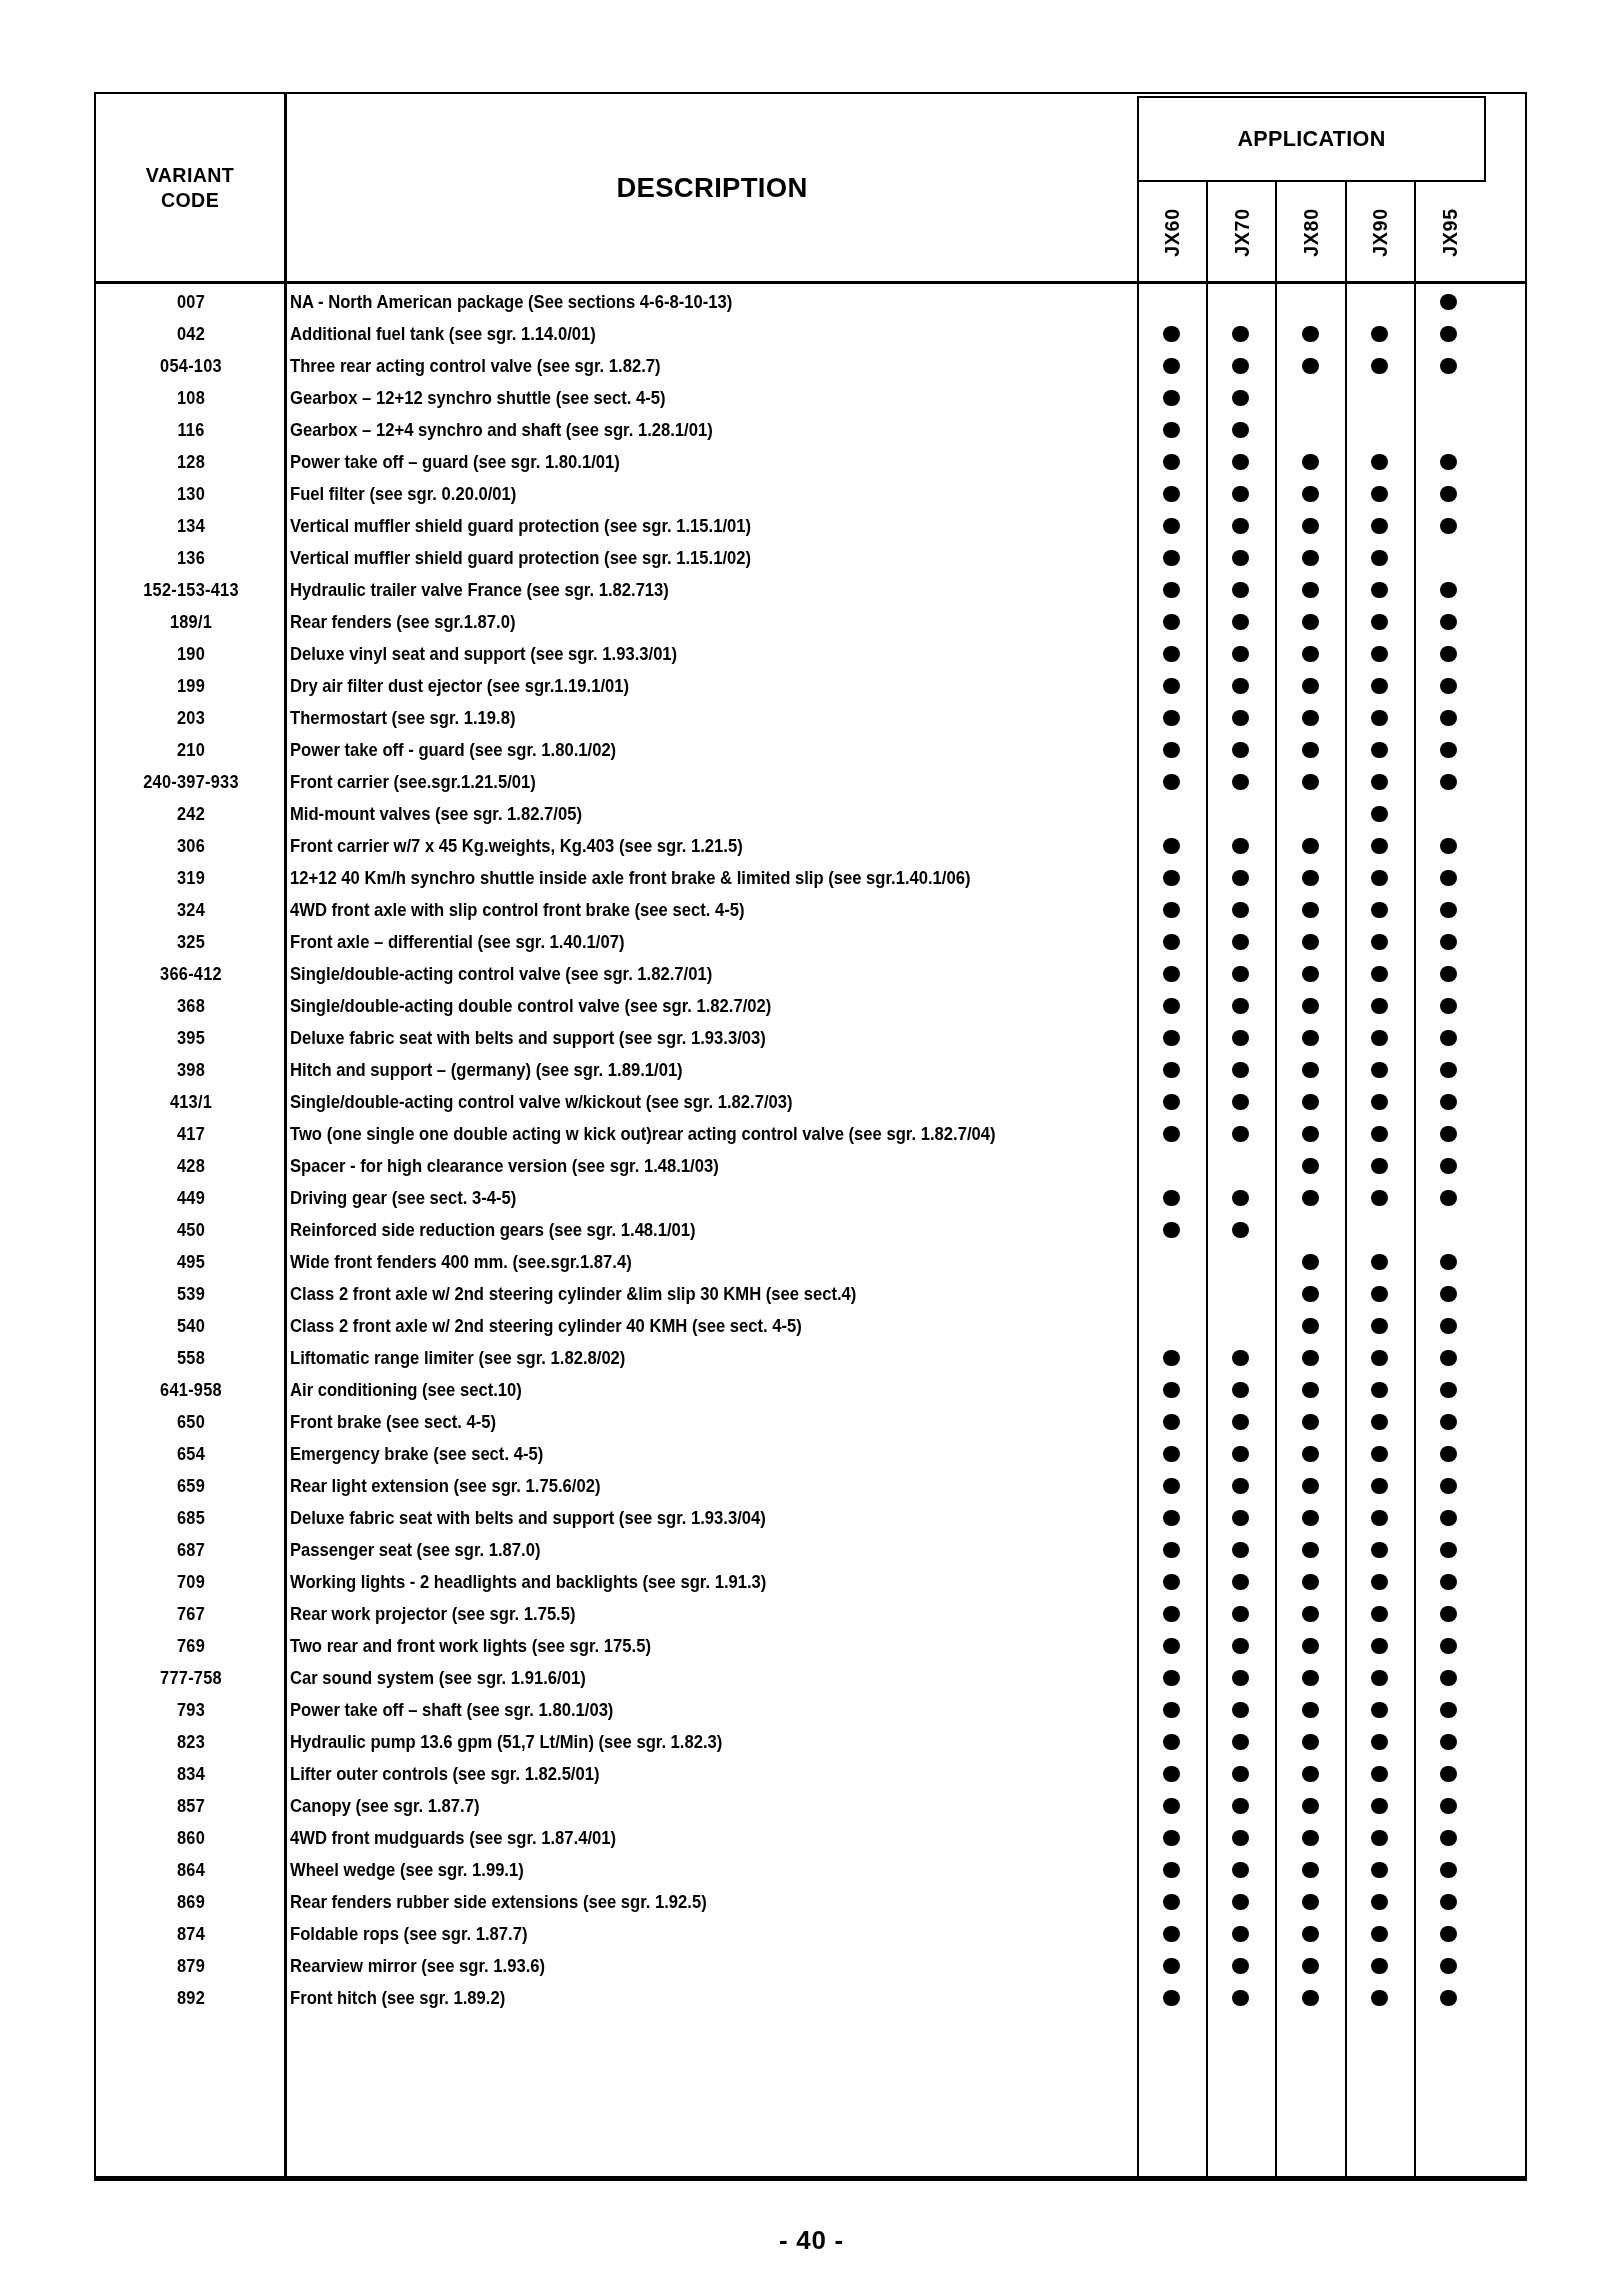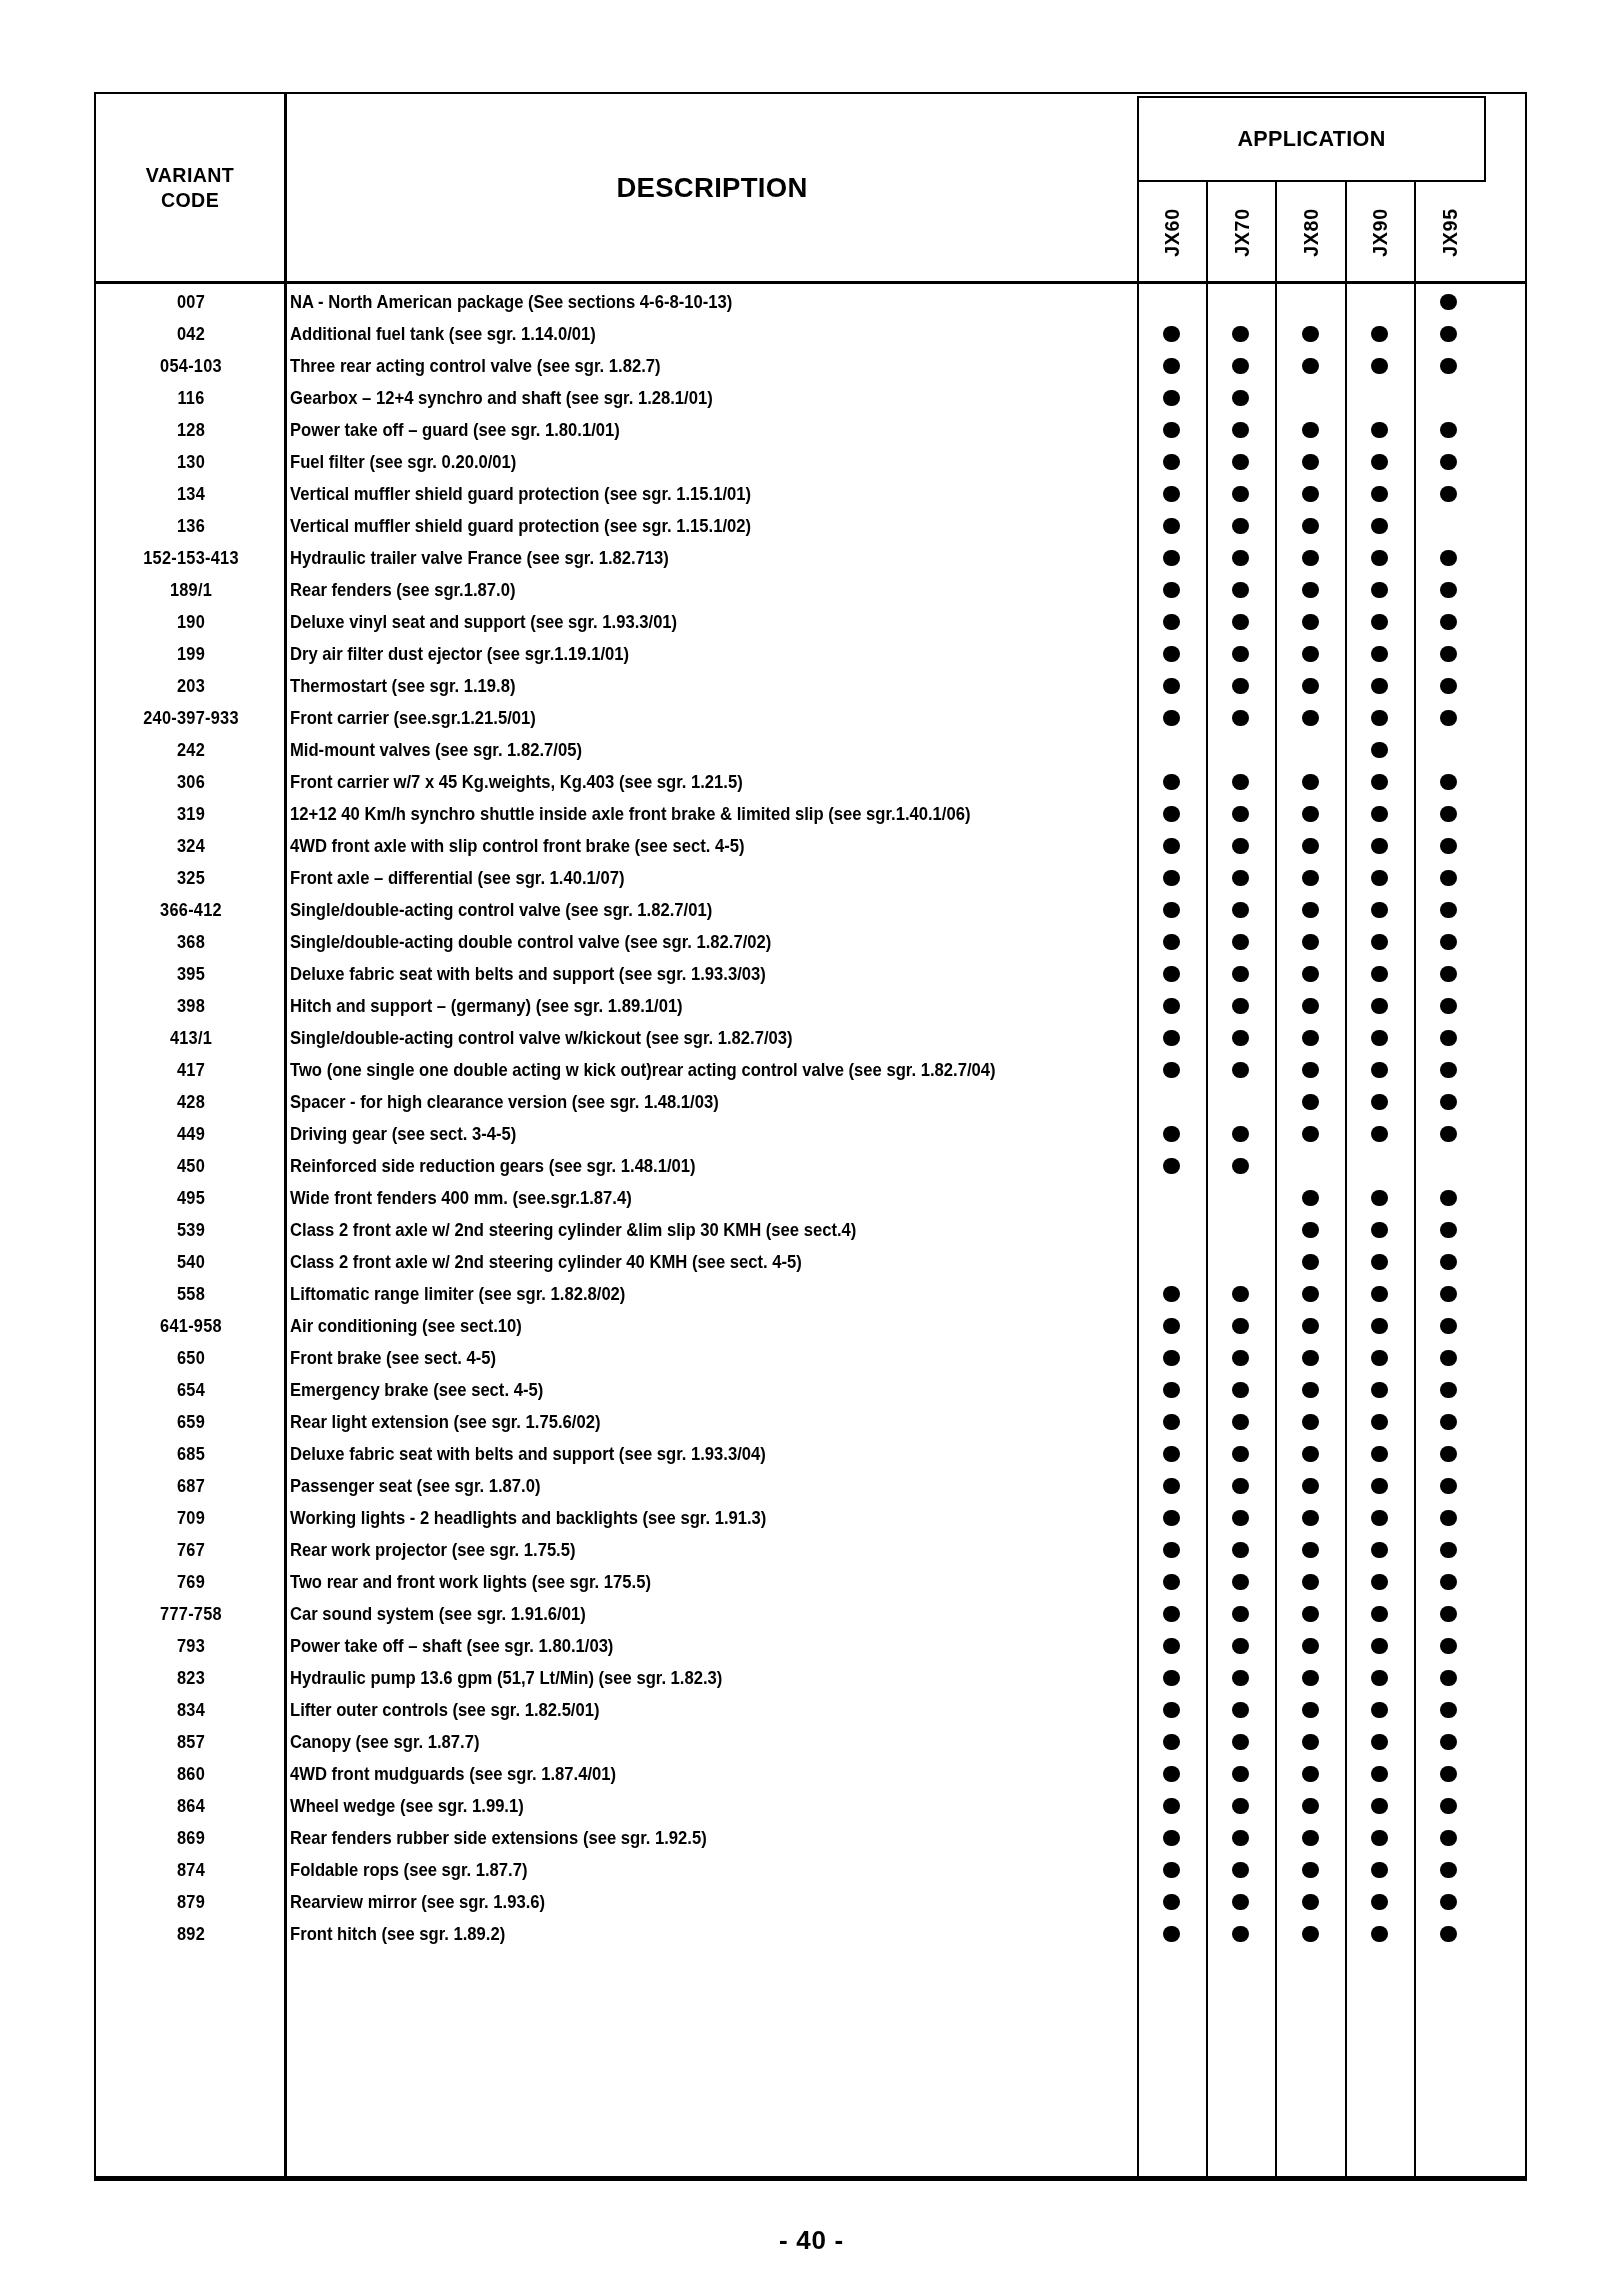--- a/index.html
+++ b/index.html
@@ -304,20 +304,39 @@
           <div class="dot"></div>
         </div>
         <div class="dotcell" style="left: 1251px; width: 69px;">
           <div class="dot"></div>
         </div>
         <div class="dotcell" style="left: 1320px; width: 69px;">
           <div class="dot"></div>
         </div>
       </div>
       <div class="row">
+        <div class="code">108</div>
+        <div class="desc">Gearbox – 12+12 synchro shuttle (see sect. 4-5)</div>
+        <div class="dotcell" style="left: 1043px; width: 69px;">
+          <div class="dot"></div>
+        </div>
+        <div class="dotcell" style="left: 1112px; width: 69px;">
+          <div class="dot"></div>
+        </div>
+        <div class="dotcell" style="left: 1182px; width: 69px;">
+          <div class="dot off"></div>
+        </div>
+        <div class="dotcell" style="left: 1251px; width: 69px;">
+          <div class="dot off"></div>
+        </div>
+        <div class="dotcell" style="left: 1320px; width: 69px;">
+          <div class="dot off"></div>
+        </div>
+      </div>
+      <div class="row">
         <div class="code">116</div>
         <div class="desc">Gearbox – 12+4 synchro and shaft (see sgr. 1.28.1/01)</div>
         <div class="dotcell" style="left: 1043px; width: 69px;">
           <div class="dot"></div>
         </div>
         <div class="dotcell" style="left: 1112px; width: 69px;">
           <div class="dot"></div>
         </div>
         <div class="dotcell" style="left: 1182px; width: 69px;">
           <div class="dot off"></div>
@@ -494,20 +513,39 @@
           <div class="dot"></div>
         </div>
         <div class="dotcell" style="left: 1251px; width: 69px;">
           <div class="dot"></div>
         </div>
         <div class="dotcell" style="left: 1320px; width: 69px;">
           <div class="dot"></div>
         </div>
       </div>
       <div class="row">
+        <div class="code">210</div>
+        <div class="desc">Power take off - guard (see sgr. 1.80.1/02)</div>
+        <div class="dotcell" style="left: 1043px; width: 69px;">
+          <div class="dot"></div>
+        </div>
+        <div class="dotcell" style="left: 1112px; width: 69px;">
+          <div class="dot"></div>
+        </div>
+        <div class="dotcell" style="left: 1182px; width: 69px;">
+          <div class="dot"></div>
+        </div>
+        <div class="dotcell" style="left: 1251px; width: 69px;">
+          <div class="dot"></div>
+        </div>
+        <div class="dotcell" style="left: 1320px; width: 69px;">
+          <div class="dot"></div>
+        </div>
+      </div>
+      <div class="row">
         <div class="code">240-397-933</div>
         <div class="desc">Front carrier (see.sgr.1.21.5/01)</div>
         <div class="dotcell" style="left: 1043px; width: 69px;">
           <div class="dot"></div>
         </div>
         <div class="dotcell" style="left: 1112px; width: 69px;">
           <div class="dot"></div>
         </div>
         <div class="dotcell" style="left: 1182px; width: 69px;">
           <div class="dot"></div>

